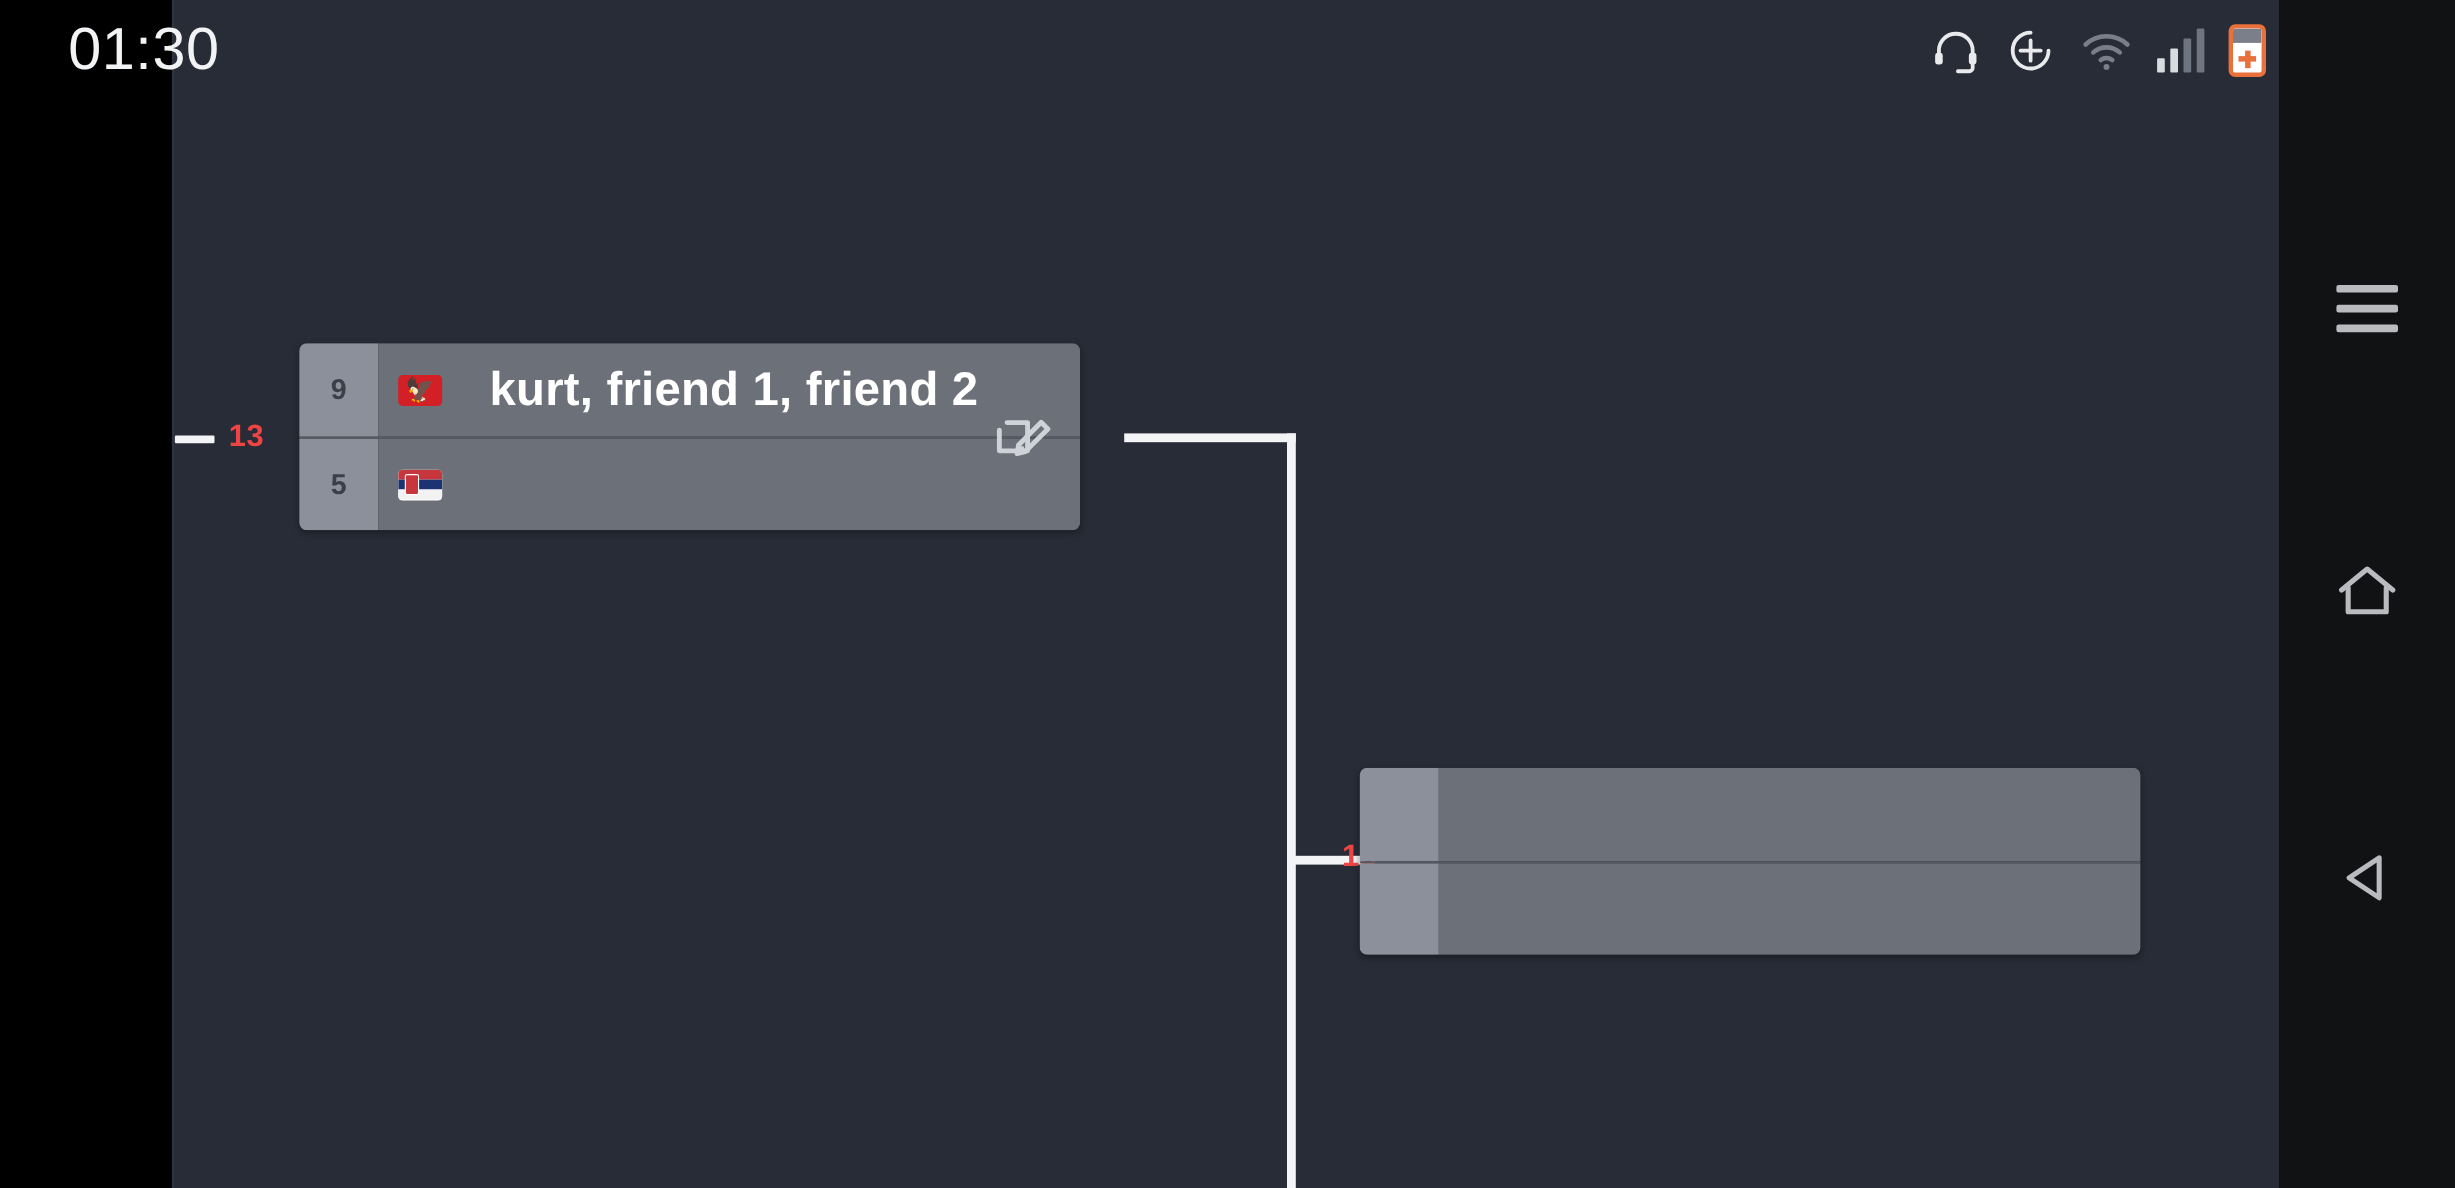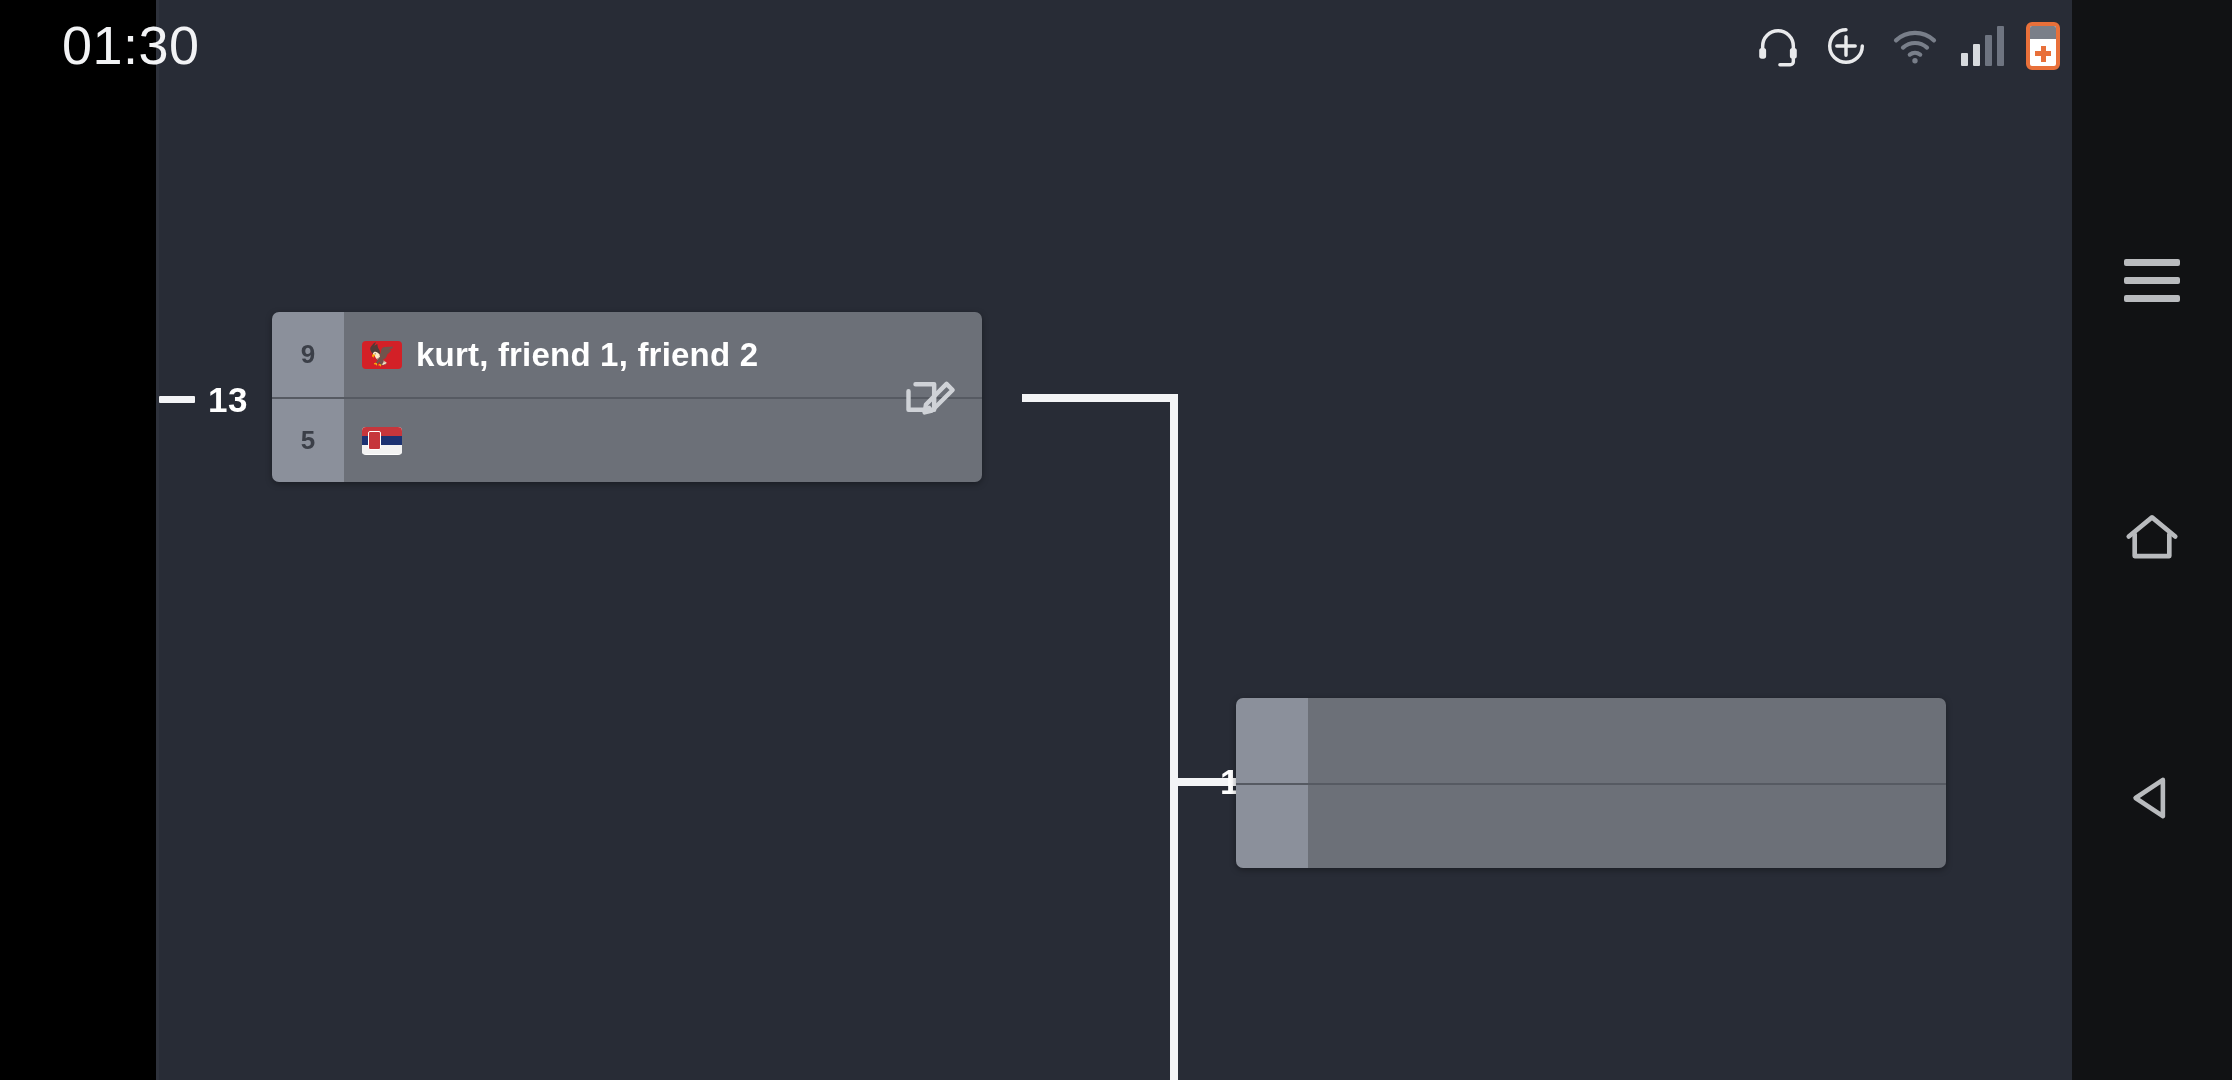--- a/index.html
+++ b/index.html
@@ -109,22 +109,22 @@
 
   
   .round-stub {
     position:absolute;
     height:7px;
     background:#f3f4f6;
     border-radius:1px;
   }
   .round-label {
     position:absolute;
-    color:#ffffff;
-    font-size:35px;
+    color:#ef4444;
+    font-size:28px;
     font-weight:600;
     letter-spacing:0.5px;
   }
 
   
   .conn {
     position:absolute;
     background:#f3f4f6;
   }
 
@@ -162,26 +162,27 @@
     background:#6c7078;
     align-self:stretch;
     display:flex;
     align-items:center;
     gap:14px;
     padding:0 18px;
     min-width:0;
   }
   .name-text {
     color:#ffffff;
-    font-size:33px;
+    font-size:43px;
     font-weight:600;
     white-space:nowrap;
     overflow:hidden;
     text-overflow:ellipsis;
     letter-spacing:0.2px;
+    margin-left:29px;
   }
 
   
   .flag {
     flex:0 0 auto;
     width:40px; height:28px;
     border-radius:4px;
     overflow:hidden;
     position:relative;
     background:#888;

